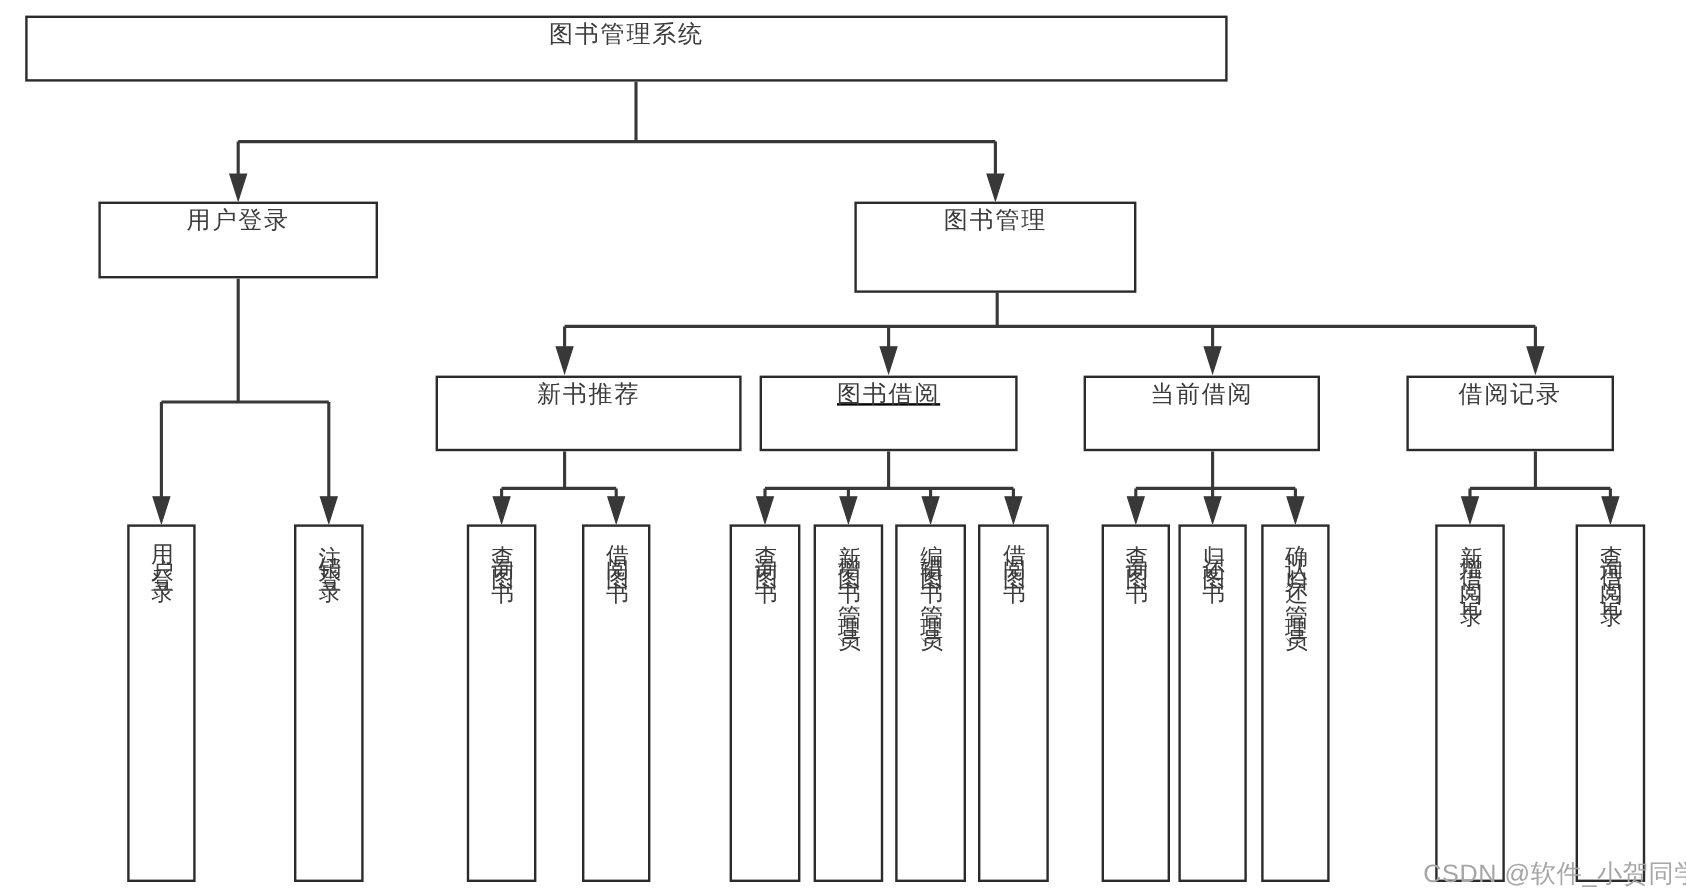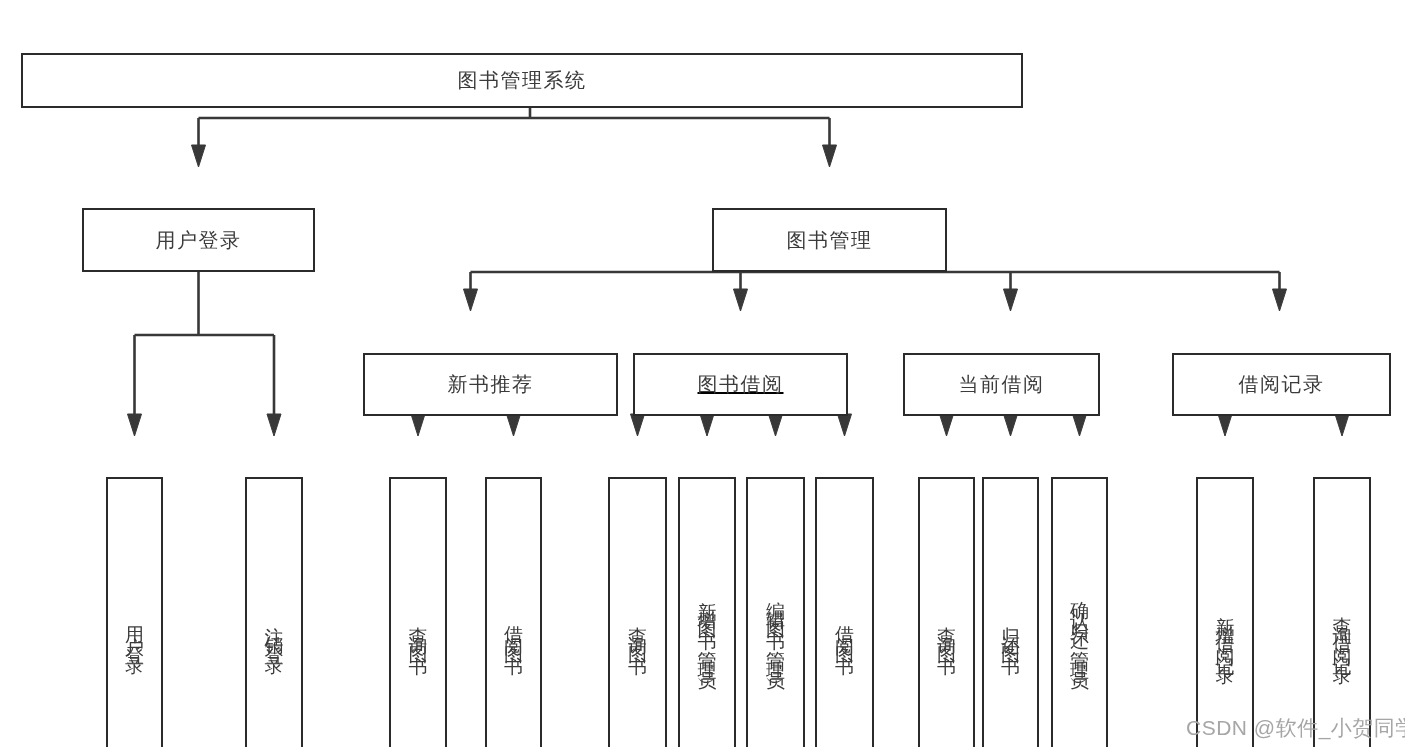--- a/index.html
+++ b/index.html
@@ -30,24 +30,22 @@
   .connector polygon {
     fill: var(--line, #383838);
     stroke: var(--line, #383838);
   }
   .box {
     position: absolute;
     box-sizing: border-box;
     background: var(--box-fill, #ffffff);
     border: 2px solid var(--box-border, #2b2b2b);
     display: flex;
-    align-items: center;
     justify-content: center;
     z-index: 2;
-    margin-top: 40px;
   }
   .hlabel {
     font-size: 20px;
     letter-spacing: 1.5px;
     color: var(--text, #3b3b3b);
     white-space: nowrap;
   }
   .vlabel {
     writing-mode: vertical-rl;
     text-orientation: mixed;
@@ -110,34 +108,34 @@
     <polygon points="1335,414 1349,414 1342,436"></polygon>
   </svg>
 
   <div class="box" style="left:21px; top:13px; width:1002px; height:55px;">
     <span class="hlabel">图书管理系统</span>
   </div>
 
   <div class="box" style="left:82px; top:168px; width:233px; height:64px;">
     <span class="hlabel">用户登录</span>
   </div>
-  <div class="box" style="left:712px; top:168px; width:235px; height:64px;">
+  <div class="box" style="left:712px; top:168px; width:235px; height:76px;">
     <span class="hlabel">图书管理</span>
   </div>
 
   <div class="box" style="left:363px; top:313px; width:255px; height:63px;">
     <span class="hlabel">新书推荐</span>
   </div>
   <div class="box" style="left:633px; top:313px; width:215px; height:63px;text-decoration:underline;">
     <span class="hlabel">图书借阅</span>
   </div>
   <div class="box" style="left:903px; top:313px; width:197px; height:63px;">
     <span class="hlabel">当前借阅</span>
   </div>
-  <div class="box" style="left:1172px; top:313px; width:219px; height:63px;">
+  <div class="box" style="left:1172px; top:313px; width:173px; height:63px;">
     <span class="hlabel">借阅记录</span>
   </div>
 
   <div class="box" style="left:106px; top:437px; width:57px; height:298px;">
     <span class="vlabel">用户登录</span>
   </div>
   <div class="box" style="left:245px; top:437px; width:58px; height:298px;">
     <span class="vlabel">注销登录</span>
   </div>
 

